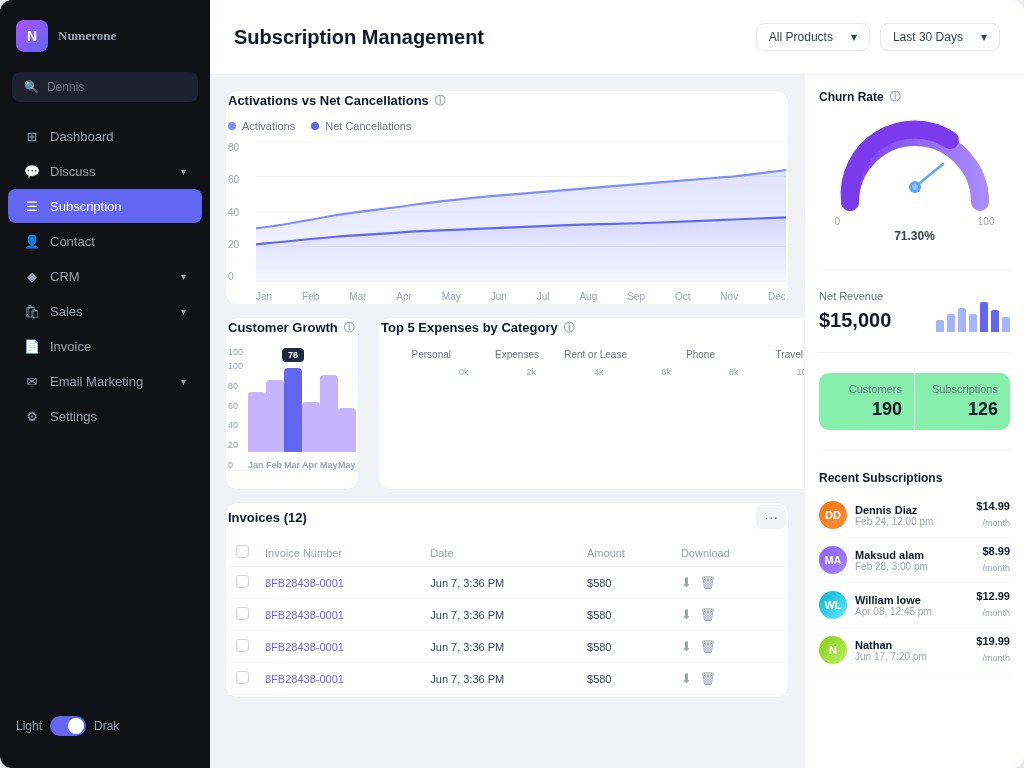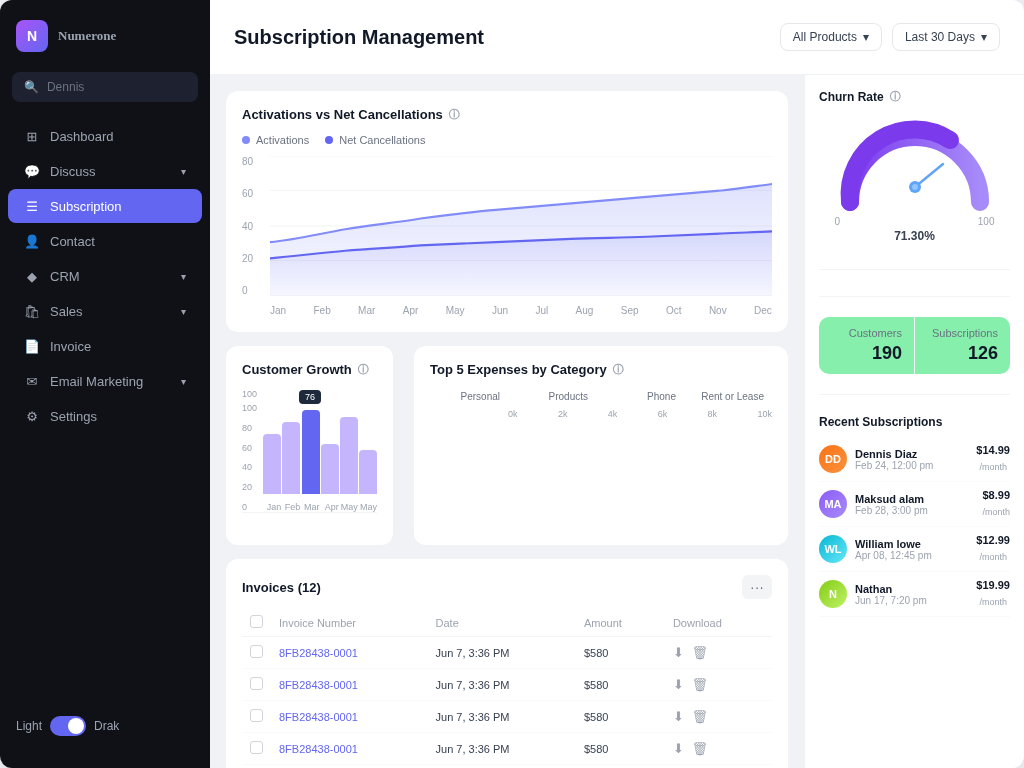--- a/index.html
+++ b/index.html
@@ -19,41 +19,41 @@
     .nav-item .chevron { margin-left: auto; font-size: 10px; }
     .sidebar-bottom { margin-top: auto; padding: 12px 16px; display: flex; align-items: center; gap: 8px; }
     .theme-label { color: #9ca3af; font-size: 12px; }
     .toggle { width: 36px; height: 20px; background: #6366f1; border-radius: 10px; position: relative; cursor: pointer; }
     .toggle::after { content: ''; width: 16px; height: 16px; background: white; border-radius: 50%; position: absolute; top: 2px; right: 2px; }
     
     .main { flex: 1; display: flex; flex-direction: column; overflow: hidden; }
     .main-header { background: white; padding: 23px 24px; display: flex; align-items: center; justify-content: space-between; border-bottom: 1px solid #f0f2f5; }
     .main-title { font-size: 20px; font-weight: 700; color: #111827; }
     .header-filters { display: flex; gap: 10px; }
-    .filter-btn { background: white; border: 1px solid #e5e7eb; border-radius: 8px; padding: 6px 12px; font-size: 12px; color: #374151; cursor: pointer; display: flex; align-items: center; gap: 6px; }
+    .filter-btn { background: white; border: 1px solid #e5e7eb; border-radius: 8px; padding: 6px 12px; font-size: 12px; color: #374151; cursor: pointer; display: flex; align-items: center; gap: 18px; }
     .main-content { flex: 1; display: flex; overflow: hidden; }
     .content-left { flex: 1; overflow-y: auto; padding: 16px; display: flex; flex-direction: column; gap: 14px; }
     .content-right { width: 220px; background: white; border-left: 1px solid #f0f2f5; overflow-y: auto; padding: 14px; display: flex; flex-direction: column; gap: 14px; flex-shrink: 0; }
     
-    .card { background: white; border-radius: 12px; padding: 16px; }
+    .card { background: white; border-radius: 12px; padding: 2px; }
     .card-title { font-size: 13px; font-weight: 600; color: #111827; margin-bottom: 12px; display: flex; align-items: center; gap: 6px; }
     .info-icon { color: #9ca3af; font-size: 11px; cursor: pointer; }
     
     .chart-legend { display: flex; gap: 16px; margin-bottom: 10px; }
     .legend-item { display: flex; align-items: center; gap: 6px; font-size: 11px; color: #6b7280; }
     .legend-dot { width: 8px; height: 8px; border-radius: 50%; }
     .line-chart-area { height: 160px; position: relative; overflow: hidden; }
     .chart-yaxis { display: flex; flex-direction: column; justify-content: space-between; position: absolute; left: 0; top: 0; bottom: 20px; font-size: 10px; color: #9ca3af; width: 24px; }
     .chart-svg-wrap { position: absolute; left: 28px; right: 0; top: 0; bottom: 20px; }
     .chart-xaxis { display: flex; justify-content: space-between; position: absolute; left: 28px; right: 0; bottom: 0; font-size: 10px; color: #9ca3af; }
     
     .two-col { display: grid; grid-template-columns: 1fr 1fr; gap: 21px; }
     
     .bar-chart-area { height: 140px; position: relative; }
-    .bar-group { display: flex; flex-direction: column; align-items: flex-end; gap: 4px; flex: 1; }
+    .bar-group { display: flex; flex-direction: column; align-items: flex-start; gap: 4px; flex: 1; font-weight: bold; }
     .bar { width: 18px; border-radius: 4px 4px 0 0; position: relative; }
     .bar-xlabel { font-size: 9px; color: #9ca3af; margin-top: 4px; }
     
     .hbar-chart { display: flex; flex-direction: row; gap: 10px; }
     .hbar-item { display: flex; align-items: center; gap: 8px; }
     .hbar-label { font-size: 10px; color: #6b7280; width: 70px; text-align: right; flex-shrink: 0; }
     .hbar-track { flex: 1; height: 14px; background: #f3f4f6; border-radius: 3px; overflow: hidden; }
     .hbar-fill { height: 100%; border-radius: 3px; }
     .hbar-xaxis { display: flex; justify-content: space-between; padding-left: 78px; margin-top: 6px; }
     .hbar-xaxis span { font-size: 9px; color: #9ca3af; }
@@ -84,21 +84,21 @@
     .stats-row { display: grid; grid-template-columns: 1fr 1fr; gap: 1px; background: #f3f4f6; border-radius: 10px; overflow: hidden; }
     .stat-box { background: #86efac; padding: 10px 12px; text-align: right; }
     .stat-label { font-size: 11px; color: #6b7280; margin-bottom: 4px; }
     .stat-value { font-size: 18px; font-weight: 700; color: #111827; }
     .recent-subs { }
     .recent-sub-item { display: flex; align-items: center; gap: 8px; padding: 7px 0; border-bottom: 1px solid #f9fafb; }
     .avatar { width: 28px; height: 28px; border-radius: 50%; background: #e5e7eb; flex-shrink: 0; overflow: hidden; }
     .sub-info { flex: 1; }
     .sub-name { font-size: 11px; font-weight: 600; color: #111827; }
     .sub-date { font-size: 10px; color: #9ca3af; }
-    .sub-price { text-align: center; }
+    .sub-price { text-align: right; }
     .sub-amount { font-size: 11px; font-weight: 600; color: #111827; display: block; }
     .sub-period { font-size: 9px; color: #9ca3af; }
     .used-space-card { background: linear-gradient(135deg, #fef3c7, #c7d2fe, #fbcfe8); border-radius: 10px; padding: 12px; margin-top: 4px; }
     .used-space-title { font-size: 13px; font-weight: 700; color: #111827; margin-bottom: 6px; }
     .used-space-desc { font-size: 10px; color: #374151; line-height: 1.4; }
     
     .av1 { background: linear-gradient(135deg, #f97316, #fb923c); }
     .av2 { background: linear-gradient(135deg, #8b5cf6, #a78bfa); }
     .av3 { background: linear-gradient(135deg, #06b6d4, #67e8f9); }
     .av4 { background: linear-gradient(135deg, #84cc16, #bef264); }
@@ -315,35 +315,41 @@
               <span class="info-icon">ⓘ</span>
             </div>
             <div class="hbar-chart">
               <div class="hbar-item">
                 <span class="hbar-label">Personal</span>
                 <div class="hbar-track">
                   <div class="hbar-fill" style="width:95%; background:#8b5cf6;"></div>
                 </div>
               </div>
               <div class="hbar-item">
-                <span class="hbar-label">Products</span>
+                <span class="hbar-label">Expenses</span>
                 <div class="hbar-track">
                   <div class="hbar-fill" style="width:65%; background:#10b981;"></div>
+                </div>
+              </div>
+              <div class="hbar-item">
+                <span class="hbar-label">Rent or Lease</span>
+                <div class="hbar-track">
+                  <div class="hbar-fill" style="width:60%; background:#06b6d4;"></div>
                 </div>
               </div>
               <div class="hbar-item">
                 <span class="hbar-label">Phone</span>
                 <div class="hbar-track">
                   <div class="hbar-fill" style="width:72%; background:#6366f1;"></div>
                 </div>
               </div>
               <div class="hbar-item">
-                <span class="hbar-label">Rent or Lease</span>
+                <span class="hbar-label">Travel</span>
                 <div class="hbar-track">
-                  <div class="hbar-fill" style="width:60%; background:#06b6d4;"></div>
+                  <div class="hbar-fill" style="width:28%; background:#ec4899;"></div>
                 </div>
               </div>
             </div>
             <div class="hbar-xaxis">
               <span>0k</span>
               <span>2k</span>
               <span>4k</span>
               <span>6k</span>
               <span>8k</span>
               <span>10k</span>
@@ -452,20 +458,35 @@
             <div class="gauge-labels">
               <span>0</span>
               <span>100</span>
             </div>
             <div class="gauge-value">71.30%</div>
           </div>
         </div>
 
         <div class="divider"></div>
 
+        <div class="net-revenue-section">
+          <div class="net-revenue-label">Net Revenue</div>
+          <div class="net-revenue-row">
+            <span class="net-revenue-value">$15,000</span>
+            <div class="mini-bar-chart">
+              <div class="mini-bar" style="height:40%;"></div>
+              <div class="mini-bar" style="height:60%;"></div>
+              <div class="mini-bar" style="height:80%;"></div>
+              <div class="mini-bar" style="height:60%;"></div>
+              <div class="mini-bar active" style="height:100%;"></div>
+              <div class="mini-bar active" style="height:75%;"></div>
+              <div class="mini-bar" style="height:50%;"></div>
+            </div>
+          </div>
+        </div>
 
         <div class="divider"></div>
 
         <div class="stats-row">
           <div class="stat-box">
             <div class="stat-label">Customers</div>
             <div class="stat-value">190</div>
           </div>
           <div class="stat-box">
             <div class="stat-label">Subscriptions</div>

